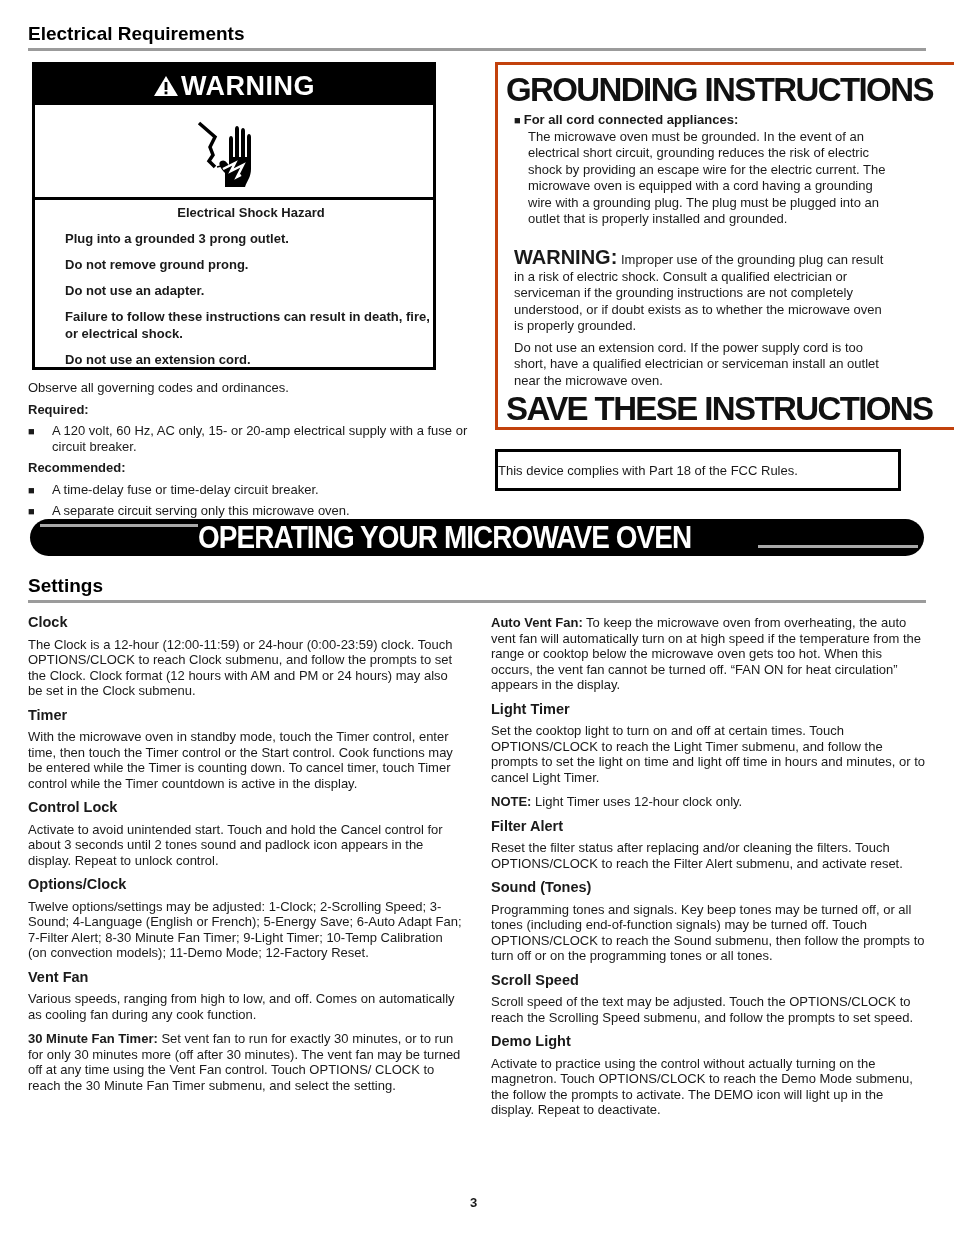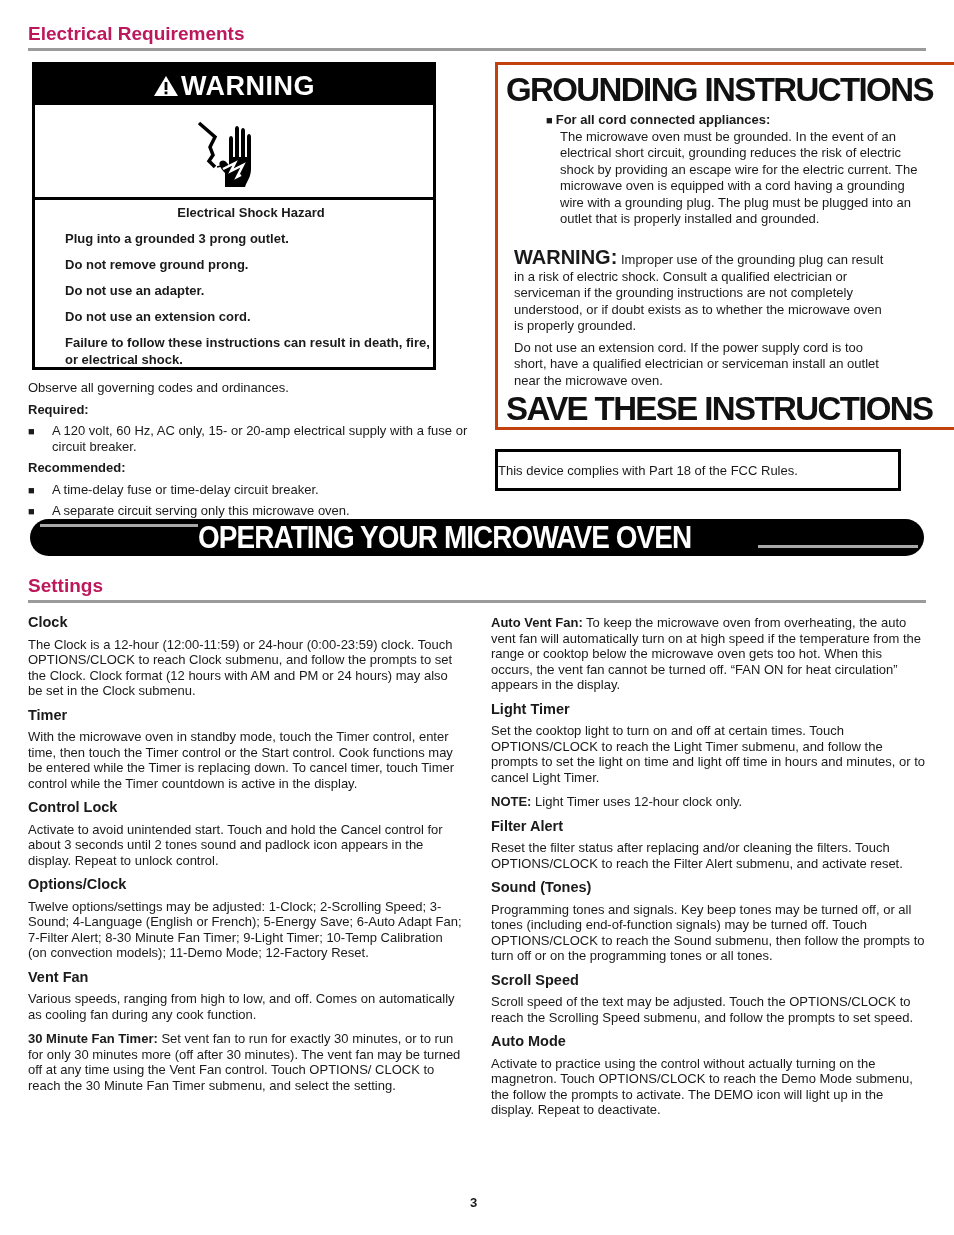--- a/index.html
+++ b/index.html
@@ -1,20 +1,20 @@
 <!DOCTYPE html>
 <html><head>
 <meta charset="utf-8">
 <style>
   html, body { margin:0; padding:0; background:#ffffff; }
   body { width:954px; height:1235px; position:relative; overflow:hidden;
          font-family:"Liberation Sans", sans-serif; color:#1a1a1a; }
   .abs { position:absolute; }
 
-  .sec-head { position:absolute; left:28px; font-size:19px; font-weight:bold; color:#be185d; }
+  .sec-head { position:absolute; left:28px; font-size:19px; font-weight:bold; color:#000000; }
   .sec-rule { position:absolute; left:28px; width:898px; height:3px; background:#9b9b9b; }
 
   
   .warn-box { left:32px; top:62px; width:404px; height:308px; border:3px solid #000; box-sizing:border-box; }
   .warn-bar { position:absolute; left:0; top:0; width:100%; height:40px; background:#000; color:#fff;
               font-weight:bold; font-size:27px; text-align:center; line-height:42px; letter-spacing:0.5px; }
   .warn-bar svg { vertical-align:-2px; margin-right:2px; }
   .warn-icon-area { position:absolute; left:0; top:40px; width:100%; height:92px; border-bottom:3px solid #000; }
   .warn-icon { position:absolute; left:160px; top:12px; width:70px; height:72px; }
   .warn-text { position:absolute; left:14px; top:140px; width:372px; font-size:13px; font-weight:bold;margin-left:16px; }
@@ -24,21 +24,21 @@
   .body-text { font-size:13px; line-height:15.5px; }
   .left-reqs { left:28px; top:380px; width:440px; }
   .left-reqs p { margin:0 0 6px 0; }
   .left-reqs .b { font-weight:bold; }
   .bul { display:flex; margin:0 0 5px 0; }
   .bul .sq { width:24px; flex:none; font-size:11px; line-height:16px; }
 
   
   .gr-box { left:495px; top:62px; width:470px; height:368px; border:3px solid #c2410c; box-sizing:border-box; }
   .gr-title { position:absolute; left:8px; top:6px; font-size:33px; font-weight:bold; letter-spacing:-1.6px; color:#111; white-space:nowrap; }
-  .gr-sub { position:absolute; left:16px; top:47px; width:375px; font-size:13px; line-height:16.5px;margin-left:32px; }
+  .gr-sub { position:absolute; left:16px; top:47px; width:375px; font-size:13px; line-height:16.5px; }
   .gr-sub .hd { font-weight:bold; }
   .gr-sub .ind { padding-left:14px; }
   .gr-warn { position:absolute; left:16px; top:184px; width:375px; font-size:13px; line-height:16.5px; }
   .gr-warn .big { font-size:20px; font-weight:bold;margin-top:16px; }
   .gr-warn p { margin:0 0 5px 0; }
   .gr-save { position:absolute; left:8px; top:325px; font-size:33px; font-weight:bold; letter-spacing:-1.6px; color:#111; white-space:nowrap;text-align:right; }
 
   .fcc-box { left:495px; top:449px; width:406px; height:42px; border:3px solid #000; box-sizing:border-box;
              font-size:13px; text-align:left; line-height:37px; }
 
@@ -77,22 +77,22 @@
       <path d="M22 50 L30 48" stroke="#000" stroke-width="1.5" fill="none"></path>
       <path d="M30 70 L30 56 C26 52 22 46 26 44 C30 42 32 46 34 48 L34 22 C34 18 38 18 38 22 L38 40 L40 40 L40 12 C40 8 44 8 44 12 L44 40 L46 40 L46 14 C46 10 50 10 50 14 L50 40 L52 40 L52 20 C52 16 56 16 56 20 L56 52 C56 60 52 64 50 70 Z" fill="#000"></path>
       <path d="M28 52 L40 46 L36 54 L48 48 L42 60 L46 58" stroke="#fff" stroke-width="2.5" fill="none"></path>
     </svg>
   </div>
   <div class="warn-text">
     <div class="ttl">Electrical Shock Hazard</div>
     <p>Plug into a grounded 3 prong outlet.</p>
     <p>Do not remove ground prong.</p>
     <p>Do not use an adapter.</p>
+    <p>Failure to follow these instructions can result in death, fire, or electrical shock.</p>
     <p>Do not use an extension cord.</p>
-    <p>Failure to follow these instructions can result in death, fire, or electrical shock.</p>
   </div>
 </div>
 
 <div class="abs body-text left-reqs">
   <p>Observe all governing codes and ordinances.</p>
   <p class="b">Required:</p>
   <div class="bul">
     <span class="sq">■</span>
     <span>A 120 volt, 60 Hz, AC only, 15- or 20-amp electrical supply with a fuse or circuit breaker.</span>
   </div>
@@ -128,38 +128,38 @@
   <div class="ln2"></div>
 </div>
 
 <div class="sec-head" style="top:575px;">Settings</div>
 <div class="sec-rule" style="top:600px;"></div>
 
 <div class="col" style="left:28px; top:615px;">
   <h4>Clock</h4>
   <p>The Clock is a 12-hour (12:00-11:59) or 24-hour (0:00-23:59) clock. Touch OPTIONS/CLOCK to reach Clock submenu, and follow the prompts to set the Clock. Clock format (12 hours with AM and PM or 24 hours) may also be set in the Clock submenu.</p>
   <h4>Timer</h4>
-  <p>With the microwave oven in standby mode, touch the Timer control, enter time, then touch the Timer control or the Start control. Cook functions may be entered while the Timer is replacing down. To cancel timer, touch Timer control while the Timer countdown is active in the display.</p>
+  <p>With the microwave oven in standby mode, touch the Timer control, enter time, then touch the Timer control or the Start control. Cook functions may be entered while the Timer is counting down. To cancel timer, touch Timer control while the Timer countdown is active in the display.</p>
   <h4>Control Lock</h4>
   <p>Activate to avoid unintended start. Touch and hold the Cancel control for about 3 seconds until 2 tones sound and padlock icon appears in the display. Repeat to unlock control.</p>
   <h4>Options/Clock</h4>
   <p>Twelve options/settings may be adjusted: 1-Clock; 2-Scrolling Speed; 3-Sound; 4-Language (English or French); 5-Energy Save; 6-Auto Adapt Fan; 7-Filter Alert; 8-30 Minute Fan Timer; 9-Light Timer; 10-Temp Calibration (on convection models); 11-Demo Mode; 12-Factory Reset.</p>
   <h4>Vent Fan</h4>
   <p>Various speeds, ranging from high to low, and off. Comes on automatically as cooling fan during any cook function.</p>
   <p><span class="lbl">30 Minute Fan Timer:</span><span> Set vent fan to run for exactly 30 minutes, or to run for only 30 minutes more (off after 30 minutes). The vent fan may be turned off at any time using the Vent Fan control. Touch OPTIONS/ CLOCK to reach the 30 Minute Fan Timer submenu, and select the setting.</span></p>
 </div>
 
 <div class="col" style="left:491px; top:615px;">
   <p><span class="lbl">Auto Vent Fan:</span><span> To keep the microwave oven from overheating, the auto vent fan will automatically turn on at high speed if the temperature from the range or cooktop below the microwave oven gets too hot. When this occurs, the vent fan cannot be turned off. “FAN ON for heat circulation” appears in the display.</span></p>
   <h4>Light Timer</h4>
   <p>Set the cooktop light to turn on and off at certain times. Touch OPTIONS/CLOCK to reach the Light Timer submenu, and follow the prompts to set the light on time and light off time in hours and minutes, or to cancel Light Timer.</p>
   <p><span class="lbl">NOTE:</span><span> Light Timer uses 12-hour clock only.</span></p>
   <h4>Filter Alert</h4>
   <p>Reset the filter status after replacing and/or cleaning the filters. Touch OPTIONS/CLOCK to reach the Filter Alert submenu, and activate reset.</p>
   <h4>Sound (Tones)</h4>
   <p>Programming tones and signals. Key beep tones may be turned off, or all tones (including end-of-function signals) may be turned off. Touch OPTIONS/CLOCK to reach the Sound submenu, then follow the prompts to turn off or on the programming tones or all tones.</p>
   <h4>Scroll Speed</h4>
   <p>Scroll speed of the text may be adjusted. Touch the OPTIONS/CLOCK to reach the Scrolling Speed submenu, and follow the prompts to set speed.</p>
-  <h4>Auto Mode</h4>
+  <h4>Demo Light</h4>
   <p>Activate to practice using the control without actually turning on the magnetron. Touch OPTIONS/CLOCK to reach the Demo Mode submenu, the follow the prompts to activate. The DEMO icon will light up in the display. Repeat to deactivate.</p>
 </div>
 
 <div class="abs page-num">3</div>
 
 </body></html>

